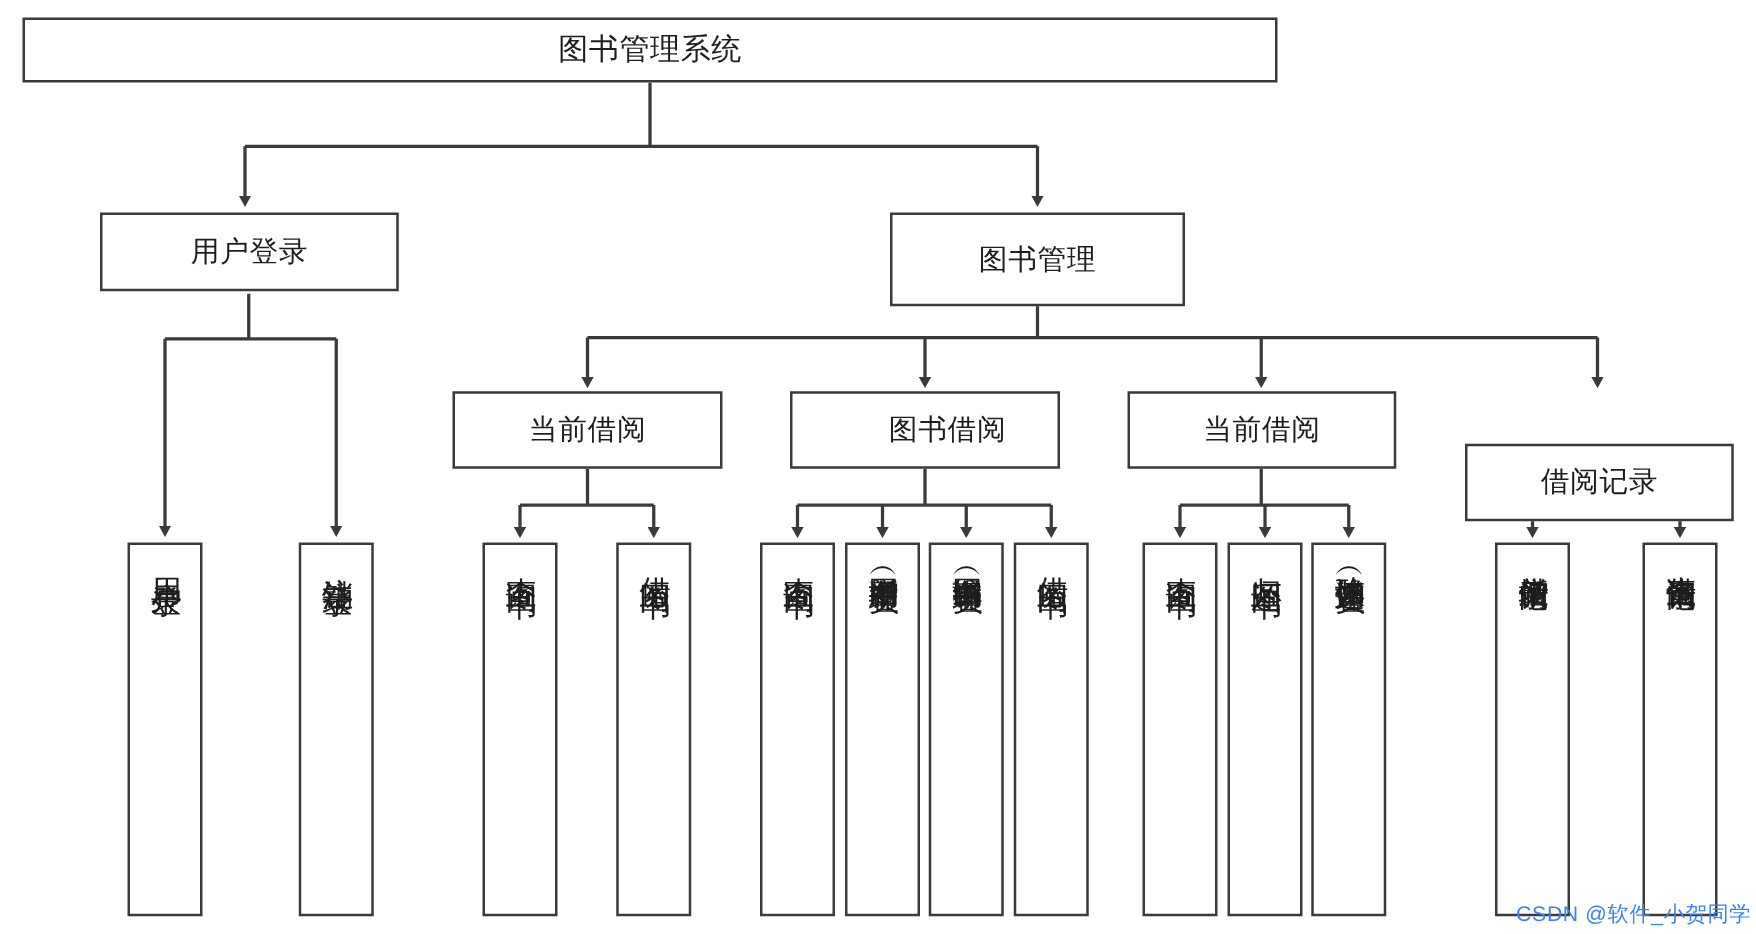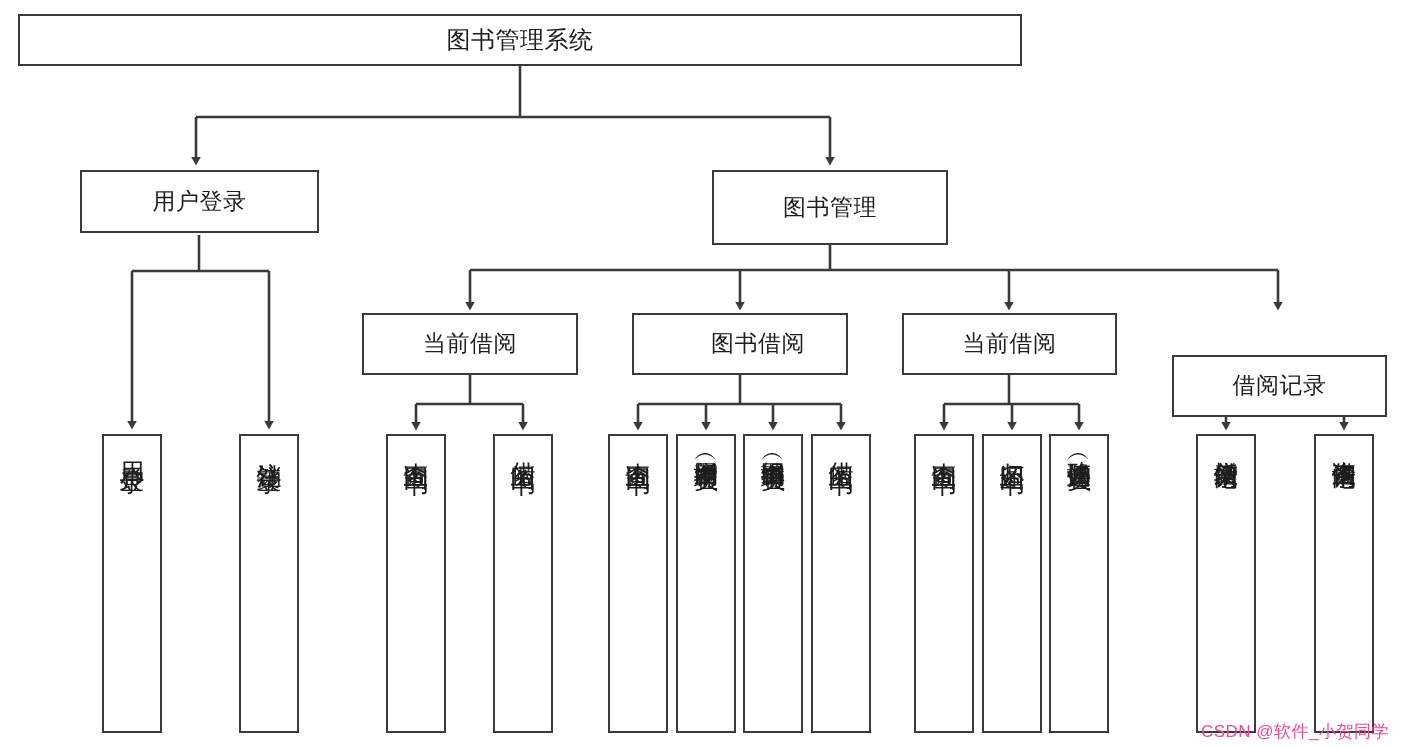--- a/index.html
+++ b/index.html
@@ -63,24 +63,24 @@
     line-height: 1.0;
     letter-spacing: 3px;
     white-space: nowrap;
   }
   .node.vert.tight .node-label {
     letter-spacing: 1px;
     font-size: 24px;
   }
   #watermark {
     position: absolute;
-    right: 16px;
+    right: 4px;
     bottom: 4px;
     font-size: 17px;
-    color: #ec4899;
+    color: #3b82f6;
     letter-spacing: 0.5px;
     z-index: 5;
     white-space: nowrap;
   }
 </style>
 </head>
 <body>
 
 <div id="diagram-root">
 

